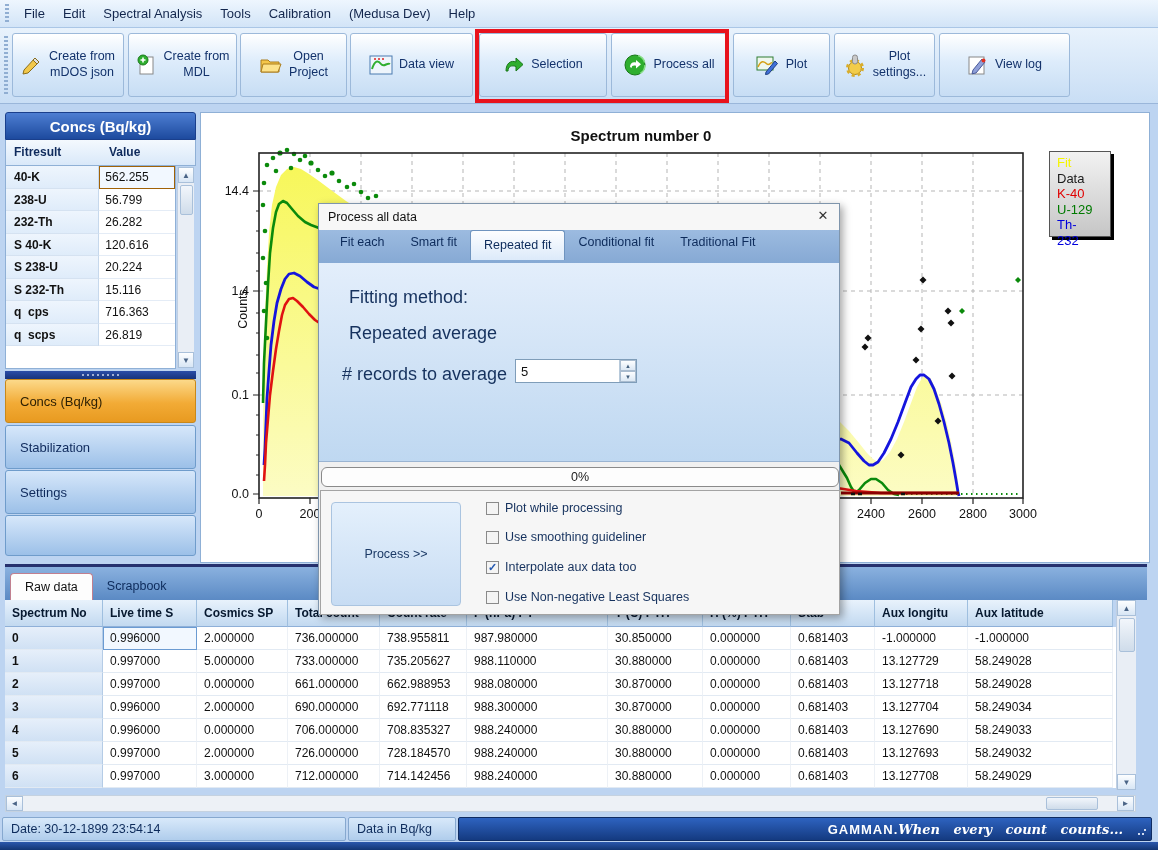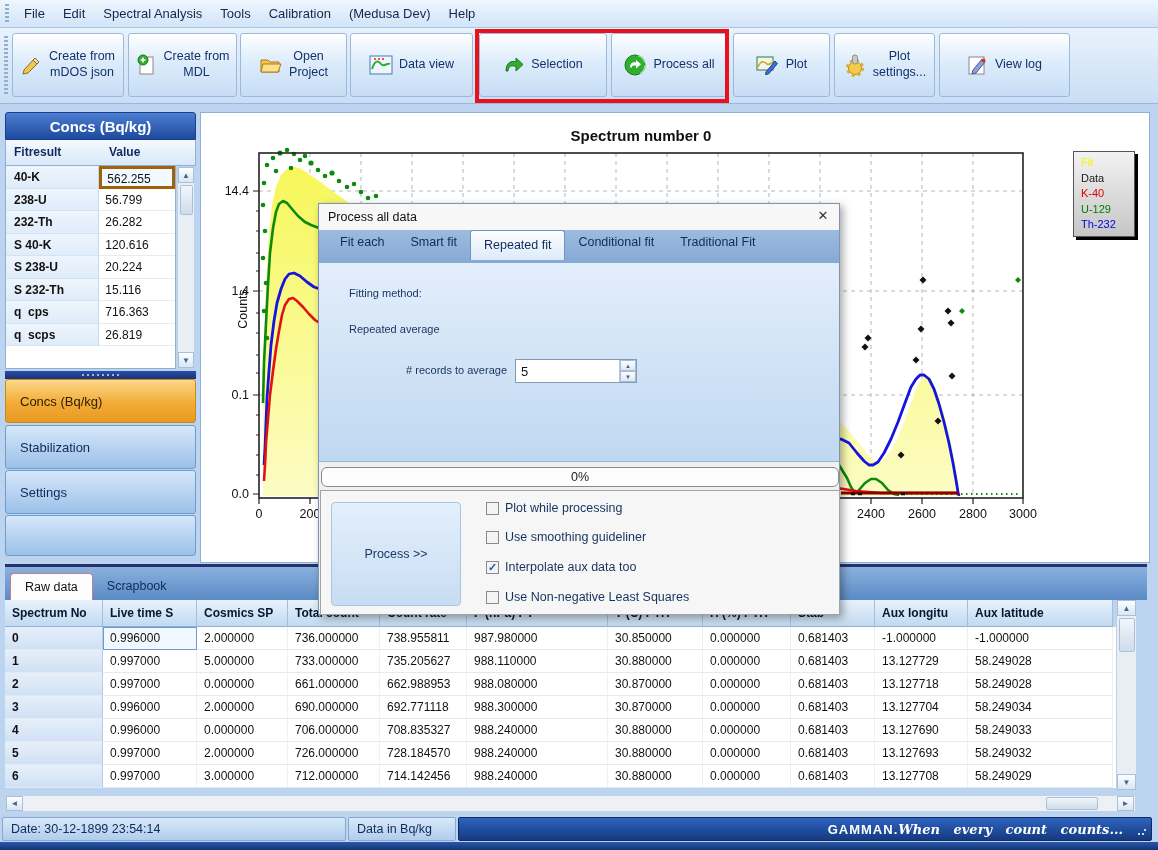--- a/index.html
+++ b/index.html
@@ -25,52 +25,52 @@
         border:1px solid #1a3f8c;border-radius:3px 3px 0 0;color:#fff;font-weight:bold;font-size:15px;
         display:flex;align-items:center;justify-content:center}
   .fr-head{left:0;top:28px;width:191px;height:26px;background:linear-gradient(#f4f9fe,#d9e8f9);
            border:1px solid #8fb0d6;border-top:none;display:flex;font-weight:bold;color:#0f2a5c}
   .fr-head div{padding:5px 0 0 8px}
   .fr-body{left:0;top:54px;width:171px;height:203px;background:#fff;border:1px solid #8fb0d6;border-top:none}
   .fr-row{display:flex;height:22.5px}
   .fr-l{width:95px;background:linear-gradient(#eef5fd,#dfecfa);border-right:1px solid #c6d8ec;
         border-bottom:1px solid #d5e2f1;font-weight:bold;padding:4px 0 0 8px;white-space:pre}
   .fr-v{width:77px;background:#fff;border-bottom:1px solid #e4ecf6;padding:4px 0 0 6px}
-  .fr-v.sel{background:#f2f8ff;border:3px solid #a16207;padding:3px 0 0 5px}
+  .fr-v.sel{background:#f2f8ff;border:1px solid #a16207;padding:3px 0 0 5px}
   .sb{background:#e9eef5;border-left:1px solid #c0cfe2;display:flex;flex-direction:column;justify-content:space-between;align-items:center}
   .sb .ar{width:100%;height:16px;background:linear-gradient(#fdfeff,#d8e6f5);border:1px solid #a9c0da;
           color:#4a6486;font-size:8px;display:flex;align-items:center;justify-content:center;cursor:pointer}
   .sb .thumb{width:13px;background:linear-gradient(#f2f6fb,#cfdcea);border:1px solid #a9c0da;border-radius:2px}
   .splitter{left:0;top:259px;width:191px;height:8px;background:linear-gradient(#2a4da8,#16337c);
             display:flex;align-items:center;justify-content:center;gap:3px}
   .splitter i{width:2px;height:2px;background:#cfd9ee;border-radius:50%}
   .acc{left:0;width:191px;height:44px;border:1px solid #6f9ccb;border-radius:3px;color:#0f2a5c;
        display:flex;align-items:center;padding-left:14px;font-size:13px;cursor:pointer;
        background:linear-gradient(#d6e7fa,#9cc0e8)}
   .acc.active{background:linear-gradient(#fcd98a,#f2ab36 55%,#e89a20);border-color:#c8881a;color:#2e2104}
   
   .mainpanel{left:200px;top:112px;width:950px;height:451px;background:#fff;border:1px solid #8fb0d6}
-  .legend{left:872px;top:38px;width:62px;height:86px;background:linear-gradient(#f2f2f2,#c6c6c6);
-          border:1px solid #555;box-shadow:3px 3px 0 #000;padding:3px 16px 0 7px;font-size:11px;line-height:15.5px}
+  .legend{left:848px;top:38px;width:62px;height:86px;background:linear-gradient(#f2f2f2,#c6c6c6);
+          border:1px solid #555;box-shadow:3px 3px 0 #000;padding:3px 16px 0 7px;font-size:13px;line-height:15.5px}
   .lg-fit{color:#f5f500}.lg-data{color:#1a1a1a}.lg-k40{color:#e00000}.lg-u238{color:#007a00}.lg-th232{color:#0000dd}
   
   .dialog{left:318px;top:203px;width:522px;height:412px;background:#f0f0f0;border:1px solid #7f95ac;
           box-shadow:3px 3px 8px rgba(0,0,0,.35);z-index:50}
   .dlg-title{left:0;top:0;width:520px;height:26px;background:#f7f7f7;display:flex;align-items:center;
              padding-left:9px;font-size:12.5px;color:#111}
   .dlg-x{position:absolute;right:6px;top:4px;width:20px;height:18px;text-align:center;color:#333;
          font-size:13px;cursor:pointer}
   .tabstrip{left:0;top:26px;width:520px;height:33px;background:linear-gradient(#9cbbe0,#86a9d4);
             display:flex;align-items:flex-start;padding-left:8px}
   .dtab{height:26px;padding:5px 13px 0;color:#0d2b5b;font-size:12.5px;cursor:pointer}
   .dtab.sel{height:30px;background:linear-gradient(#fdfeff,#dceafa);border:1px solid #6f94bf;border-bottom:none;
             border-radius:3px 3px 0 0;padding-top:7px}
   .dlg-content{left:0;top:59px;width:520px;height:199px;background:linear-gradient(#e3eefb,#bfd8f1);
                border-bottom:1px solid #9ab4d2}
-  .dlbl{position:absolute;color:#16325e;font-size:11px}
+  .dlbl{position:absolute;color:#16325e;font-size:18px}
   .spin{position:absolute;left:196px;top:96px;width:122px;height:24px;background:#fff;border:1px solid #7f9db9;
         display:flex}
   .spin .val{flex:1;padding:4px 0 0 5px;font-size:13px}
   .spin .btns{width:17px;border-left:1px solid #b7c9da;display:flex;flex-direction:column}
   .spin .btns div{flex:1;background:linear-gradient(#fdfeff,#dce8f4);border:1px solid #aabccf;font-size:6px;
                   color:#44607e;display:flex;align-items:center;justify-content:center;cursor:pointer}
   .progress{left:2px;top:263px;width:518px;height:20px;background:#fdfdfd;border:1px solid #8a8a8a;
             border-radius:6px;text-align:center;font-size:12.5px;padding-top:2px;color:#222}
   .dlg-bottom{left:1px;top:286px;width:520px;height:125px;background:#f6f6f6;border:1px solid #a3a3a3}
   .process-btn{position:absolute;left:10px;top:11px;width:130px;height:104px;

